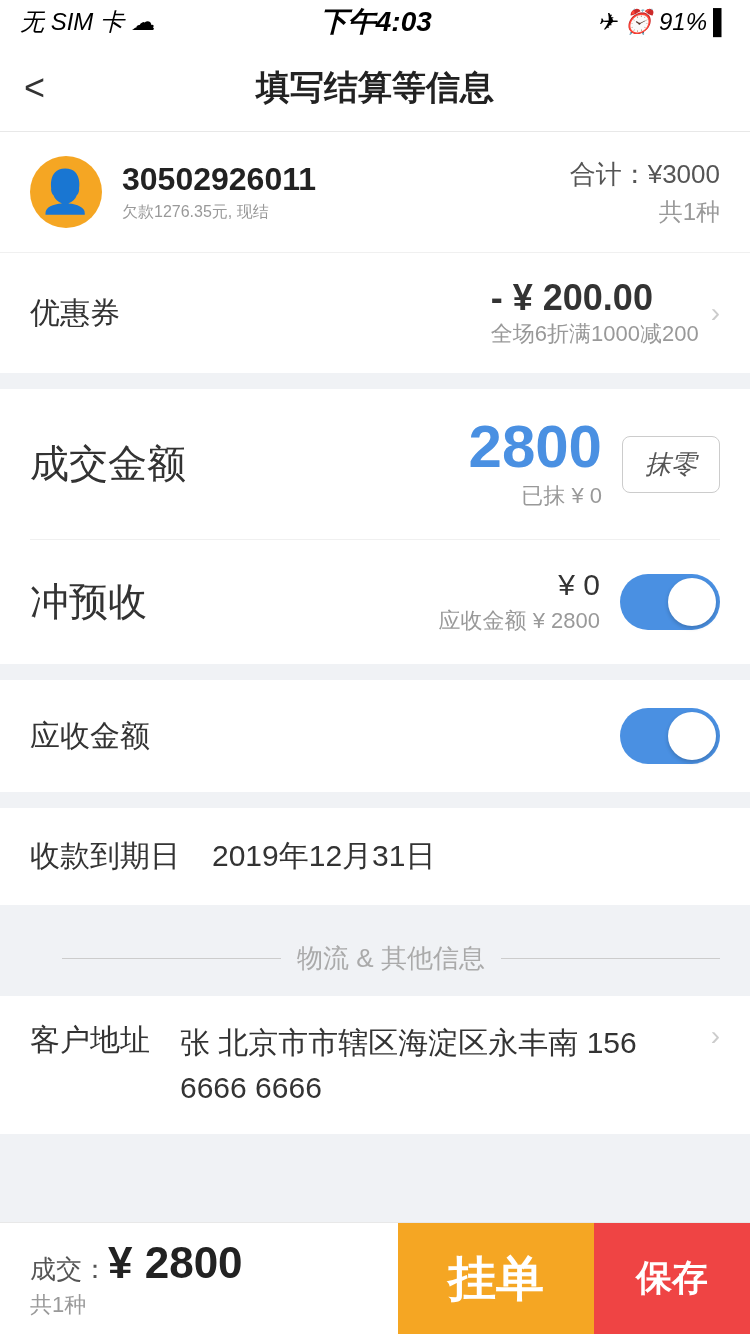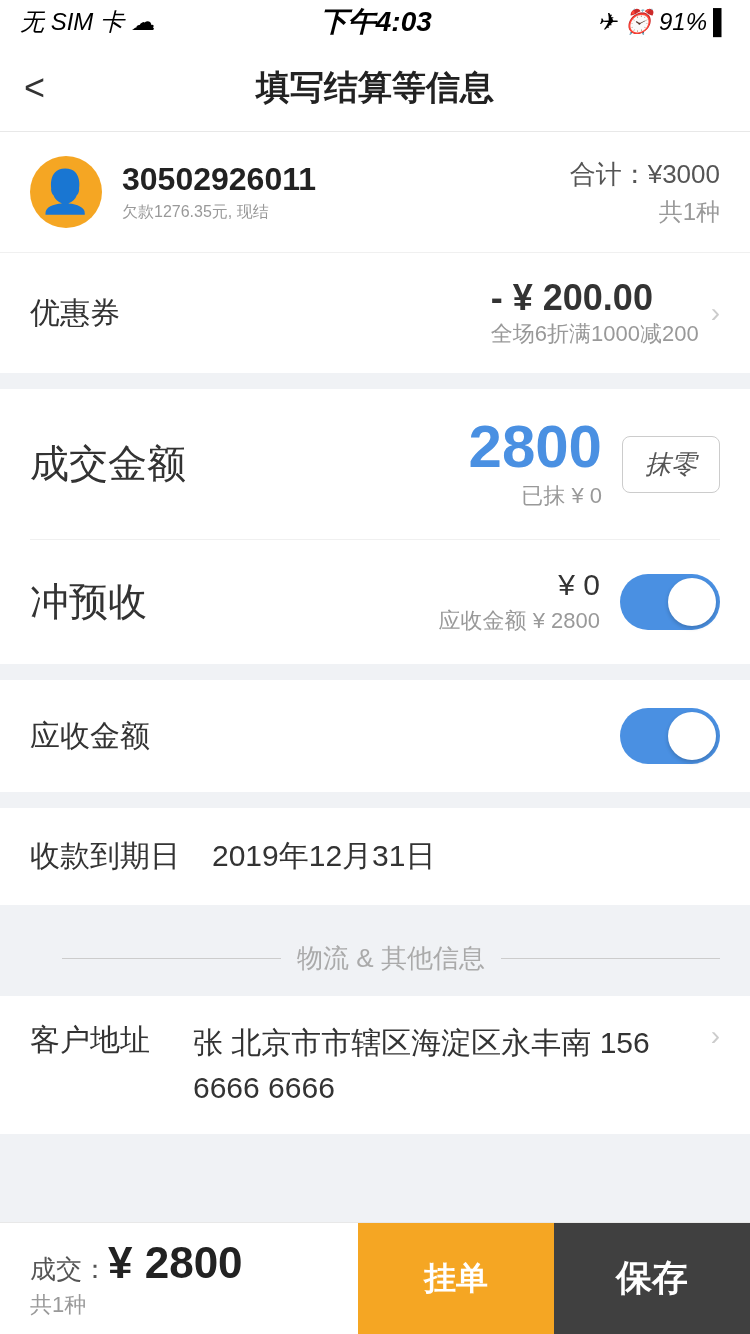--- a/index.html
+++ b/index.html
@@ -276,21 +276,20 @@
     }
 
     
     .address-section {
       background: #fff;
       margin-bottom: 16px;
       padding: 24px 30px;
       display: flex;
       align-items: flex-start;
       justify-content: space-between;
-      gap: 13px;
     }
     .address-label {
       font-size: 30px;
       color: #333;
       flex-shrink: 0;
       margin-right: 30px;
     }
     .address-value {
       font-size: 30px;
       color: #333;
@@ -328,29 +327,29 @@
       color: #999;
       margin-top: 2px;
     }
     .btn-pending {
       width: 196px;
       height: 112px;
       background: #f5a623;
       display: flex;
       align-items: center;
       justify-content: center;
-      font-size: 32px;
+      font-size: 48px;
       color: #fff;
       font-weight: 600;
       cursor: pointer;
     }
     .btn-save {
-      width: 196px;
+      width: 156px;
       height: 112px;
-      background: #404040;
+      background: #ef4444;
       display: flex;
       align-items: center;
       justify-content: center;
       font-size: 36px;
       color: #fff;
       font-weight: 600;
       cursor: pointer;
     }
 
     .avatar-person {

